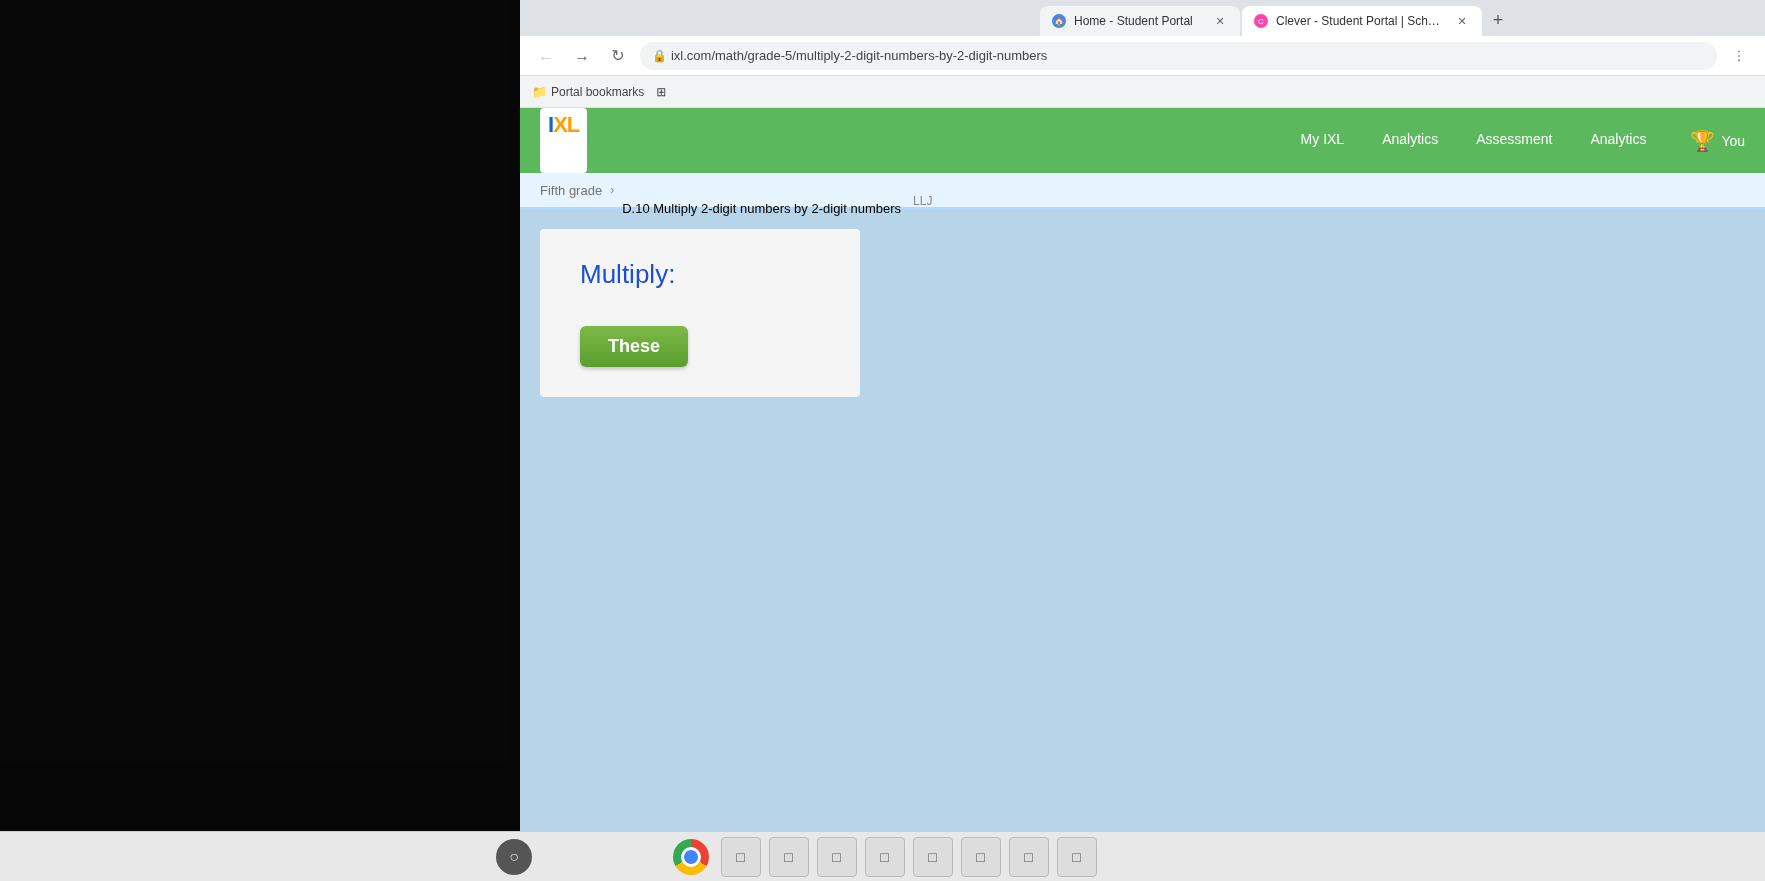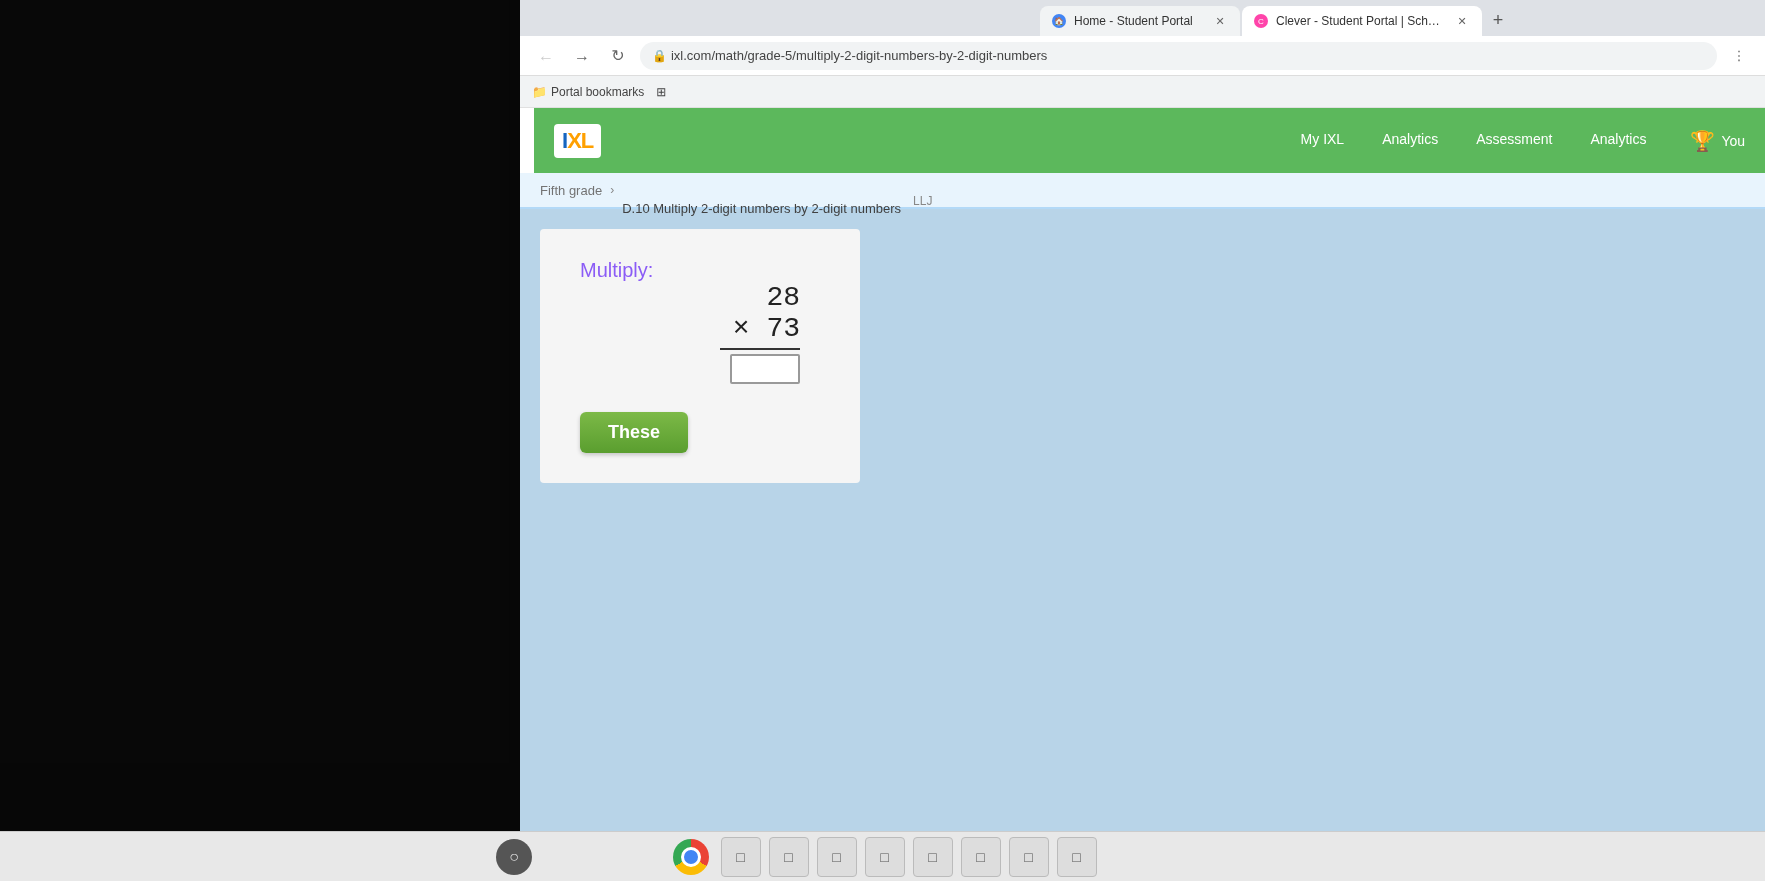--- a/index.html
+++ b/index.html
@@ -105,24 +105,22 @@
       height: 773px;
       background: #fff;
       overflow: hidden;
     }
 
     
     .ixl-header {
       background: #5cb85c;
       height: 65px;
       display: flex;
-      align-items: center;
       padding: 0 20px;
       gap: 20px;
-      margin-left: 14px;
     }
     .ixl-logo {
       background: #fff;
       border-radius: 4px;
       padding: 4px 8px;
       font-size: 22px;
       font-weight: bold;
       letter-spacing: -1px;
     }
     .ixl-logo span:first-child { color: #1565c0; }
@@ -158,43 +156,44 @@
       display: flex;
       align-items: center;
       padding: 0 20px;
       gap: 8px;
       font-size: 13px;
       color: #555;
       border-bottom: 2px solid #b3d9f7;
     }
     .breadcrumb-link { color: #737373; cursor: pointer; }
     .breadcrumb-arrow { color: #888; font-size: 12px; }
-    .breadcrumb-current { color: #404040; font-weight: 500; margin-top: 36px; }
+    .breadcrumb-current { color: #000000; font-weight: 500; margin-top: 36px; }
     .breadcrumb-code { color: #888; font-size: 12px; margin-left: 4px; margin-top: 22px; }
 
     
     .ixl-content {
       display: flex;
       height: calc(773px - 65px - 36px);
       background: #b8d4e8;
     }
 
     
     .question-panel {
       background: #f5f5f5;
       margin: 20px;
       border-radius: 4px;
       padding: 30px 40px;
       min-width: 320px;
       max-width: 400px;
       height: fit-content;
     }
     .question-label {
-      font-size: 20px;
-      color: #8b5cf6;
+      font-size: 26px;
+      color: #1d4ed8;
+      margin-bottom: 20px;
     }
     .multiply-problem {
       display: flex;
       flex-direction: column;
       align-items: flex-end;
       margin-bottom: 12px;
       padding-right: 20px;
     }
     .multiply-number {
       font-size: 28px;
@@ -376,26 +375,20 @@
     <span class="breadcrumb-link">Fifth grade</span>
     <span class="breadcrumb-arrow">›</span>
     <span class="breadcrumb-current">D.10 Multiply 2-digit numbers by 2-digit numbers</span>
     <span class="breadcrumb-code">LLJ</span>
   </div>
 
   <div class="ixl-content">
 
     <div class="question-panel">
       <div class="question-label">Multiply:</div>
-      <div class="multiply-problem">
-        <span class="multiply-number">28</span>
-        <span class="multiply-operator">× 73</span>
-        <div class="multiply-line"></div>
-        <input class="answer-input" type="text" style="">
-      </div>
       <button class="submit-btn">These</button>
     </div>
 
   </div>
 </div>
 
 <div class="taskbar">
 
   <div style="position: absolute; left: 496px; width: 36px; height: 36px; background: #555; border-radius: 50%; display: flex; align-items: center; justify-content: center; color: #ddd; font-size: 16px; cursor: pointer;">○</div>
 

